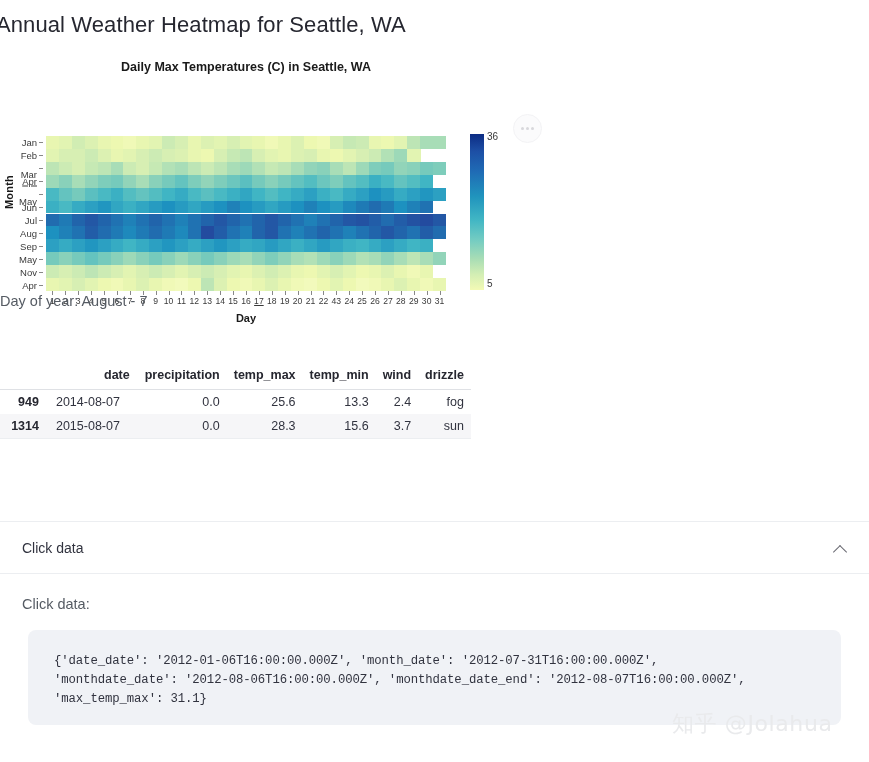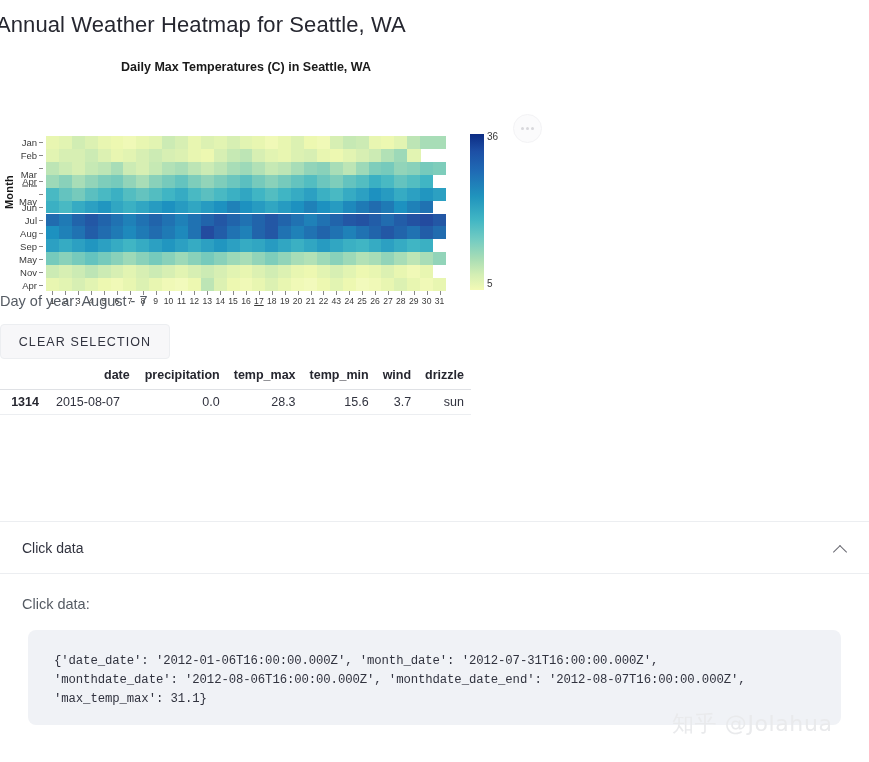--- a/index.html
+++ b/index.html
@@ -628,44 +628,53 @@
         <div class="x-lab" style="left: 341.935px;">27</div>
         <div class="x-tick" style="left: 354.839px;"></div>
         <div class="x-lab" style="left: 354.839px;">28</div>
         <div class="x-tick" style="left: 367.742px;"></div>
         <div class="x-lab" style="left: 367.742px;">29</div>
         <div class="x-tick" style="left: 380.645px;"></div>
         <div class="x-lab" style="left: 380.645px;">30</div>
         <div class="x-tick" style="left: 393.548px;"></div>
         <div class="x-lab" style="left: 393.548px;">31</div>
       </div>
+    <div class="x-axis-title">Day</div>
 
     <div class="cbar"></div>
     <div class="cbar-lab" style="top:75px">36</div>
     <div class="cbar-lab" style="top:222px">5</div>
   </div>
 
   <div class="sel-text">Day of year: August - 7</div>
-  <div class="clear-btn">CLEAR SELECTION</div>
 
   <div class="df">
     <table>
       <thead>
           <tr id="df-head">
             <th class="idx"></th>
             <th class="datecol">date</th>
             <th>precipitation</th>
             <th>temp_max</th>
             <th>temp_min</th>
             <th>wind</th>
             <th>drizzle</th>
           </tr>
         </thead>
       <tbody id="df-body">
           <tr>
+            <td class="idx">949</td>
+            <td class="datecol">2014-08-07</td>
+            <td>0.0</td>
+            <td>25.6</td>
+            <td>13.3</td>
+            <td>2.4</td>
+            <td>fog</td>
+          </tr>
+          <tr>
             <td class="idx">1314</td>
             <td class="datecol">2015-08-07</td>
             <td>0.0</td>
             <td>28.3</td>
             <td>15.6</td>
             <td>3.7</td>
             <td>sun</td>
           </tr>
         </tbody>
     </table>

